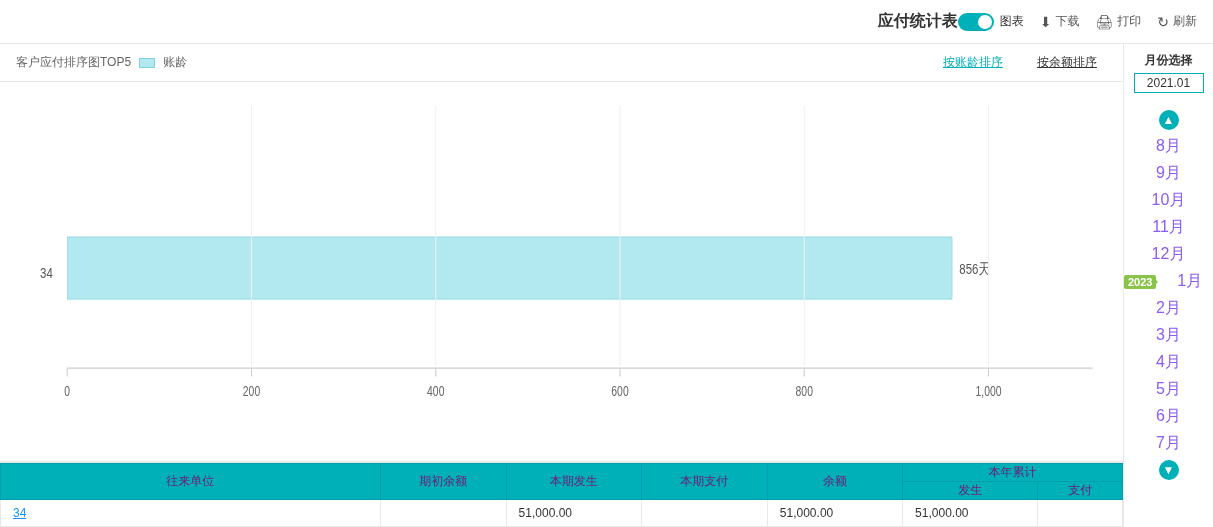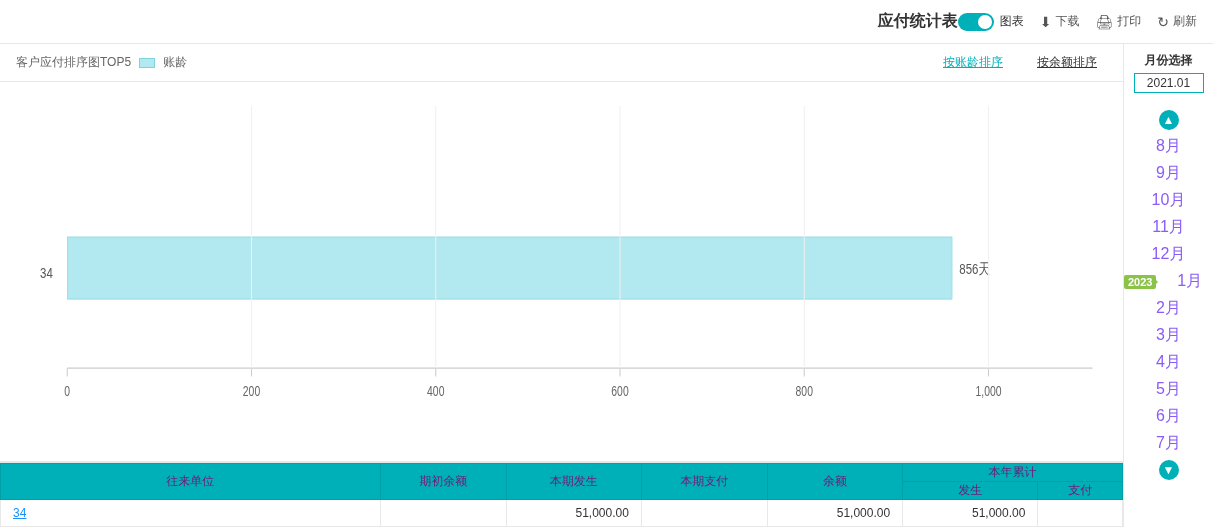--- a/index.html
+++ b/index.html
@@ -32,21 +32,21 @@
     .sort-btn.active { color: #00b0b9; }
 
     
     .chart-area { flex: 1; padding: 10px 20px 10px 10px; position: relative; overflow: hidden; }
     .chart-svg { width: 100%; height: 100%; }
 
     
     .table-section { background: #fff; border-top: 2px solid #e8e8e8; }
     .data-table { width: 100%; border-collapse: collapse; }
     .data-table th { background: #00b0b9; color: #701a75; padding: 0 12px; text-align: center; font-size: 12px; font-weight: normal; border: 1px solid #00a0a8; }
-    .data-table td { padding: 6px 12px; text-align: right; font-size: 12px; border: 1px solid #e8e8e8; color: #333; }
+    .data-table td { padding: 6px 12px; text-align: left; font-size: 12px; border: 1px solid #e8e8e8; color: #333; }
     .data-table td.left { text-align: left; }
     .data-table td a { color: #1890ff; text-decoration: underline; cursor: pointer; }
 
     
     .right-sidebar { width: 90px; background: #fff; border-left: 1px solid #e8e8e8; display: flex; flex-direction: column; align-items: center; padding: 8px 0; overflow-y: hidden; }
     .sidebar-title { font-size: 12px; color: #333; font-weight: bold; margin-bottom: 4px; }
     .sidebar-year-input { width: 70px; border: 1px solid #00b0b9; padding: 2px 4px; font-size: 12px; color: #333; text-align: center; margin-bottom: 14px; }
     .nav-up, .nav-down { width: 20px; height: 20px; background: #00b0b9; border-radius: 50%; display: flex; align-items: center; justify-content: center; cursor: pointer; color: white; font-size: 12px; margin: 3px 0; }
     .month-list { display: flex; flex-direction: column; align-items: center; width: 100%; }
     .month-item { width: 100%; text-align: center; padding: 3px 0; font-size: 16px; cursor: pointer; color: #8b5cf6; }

